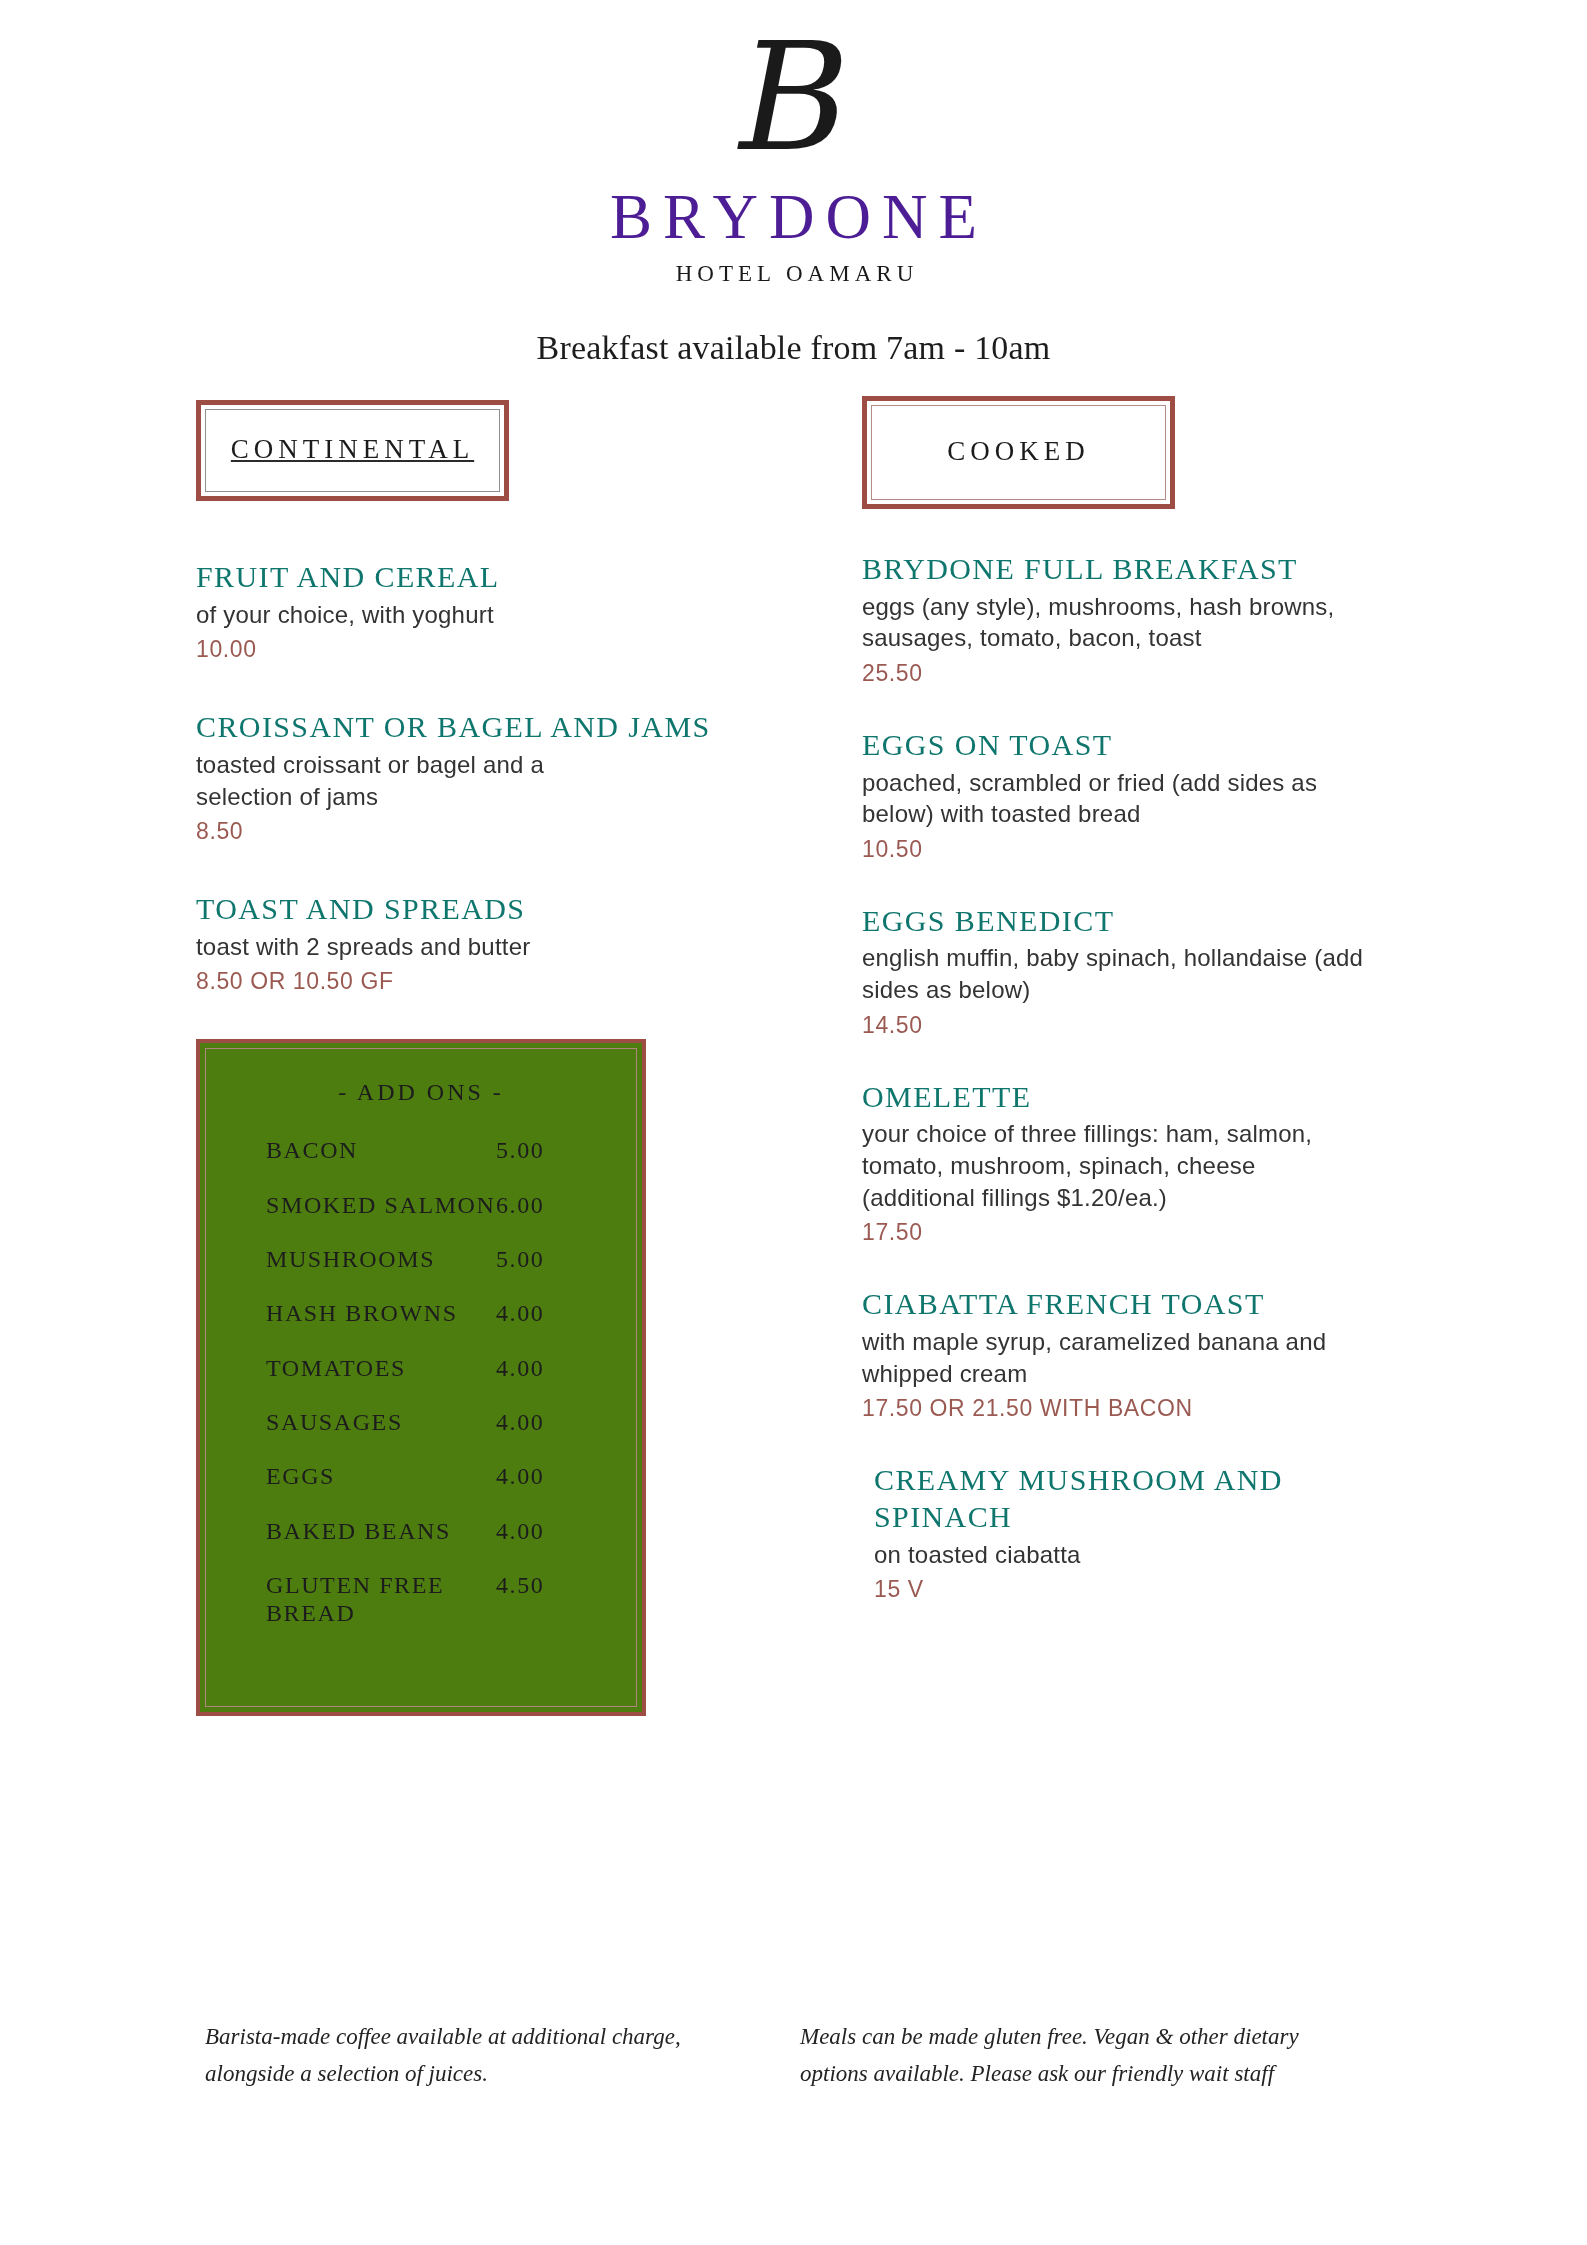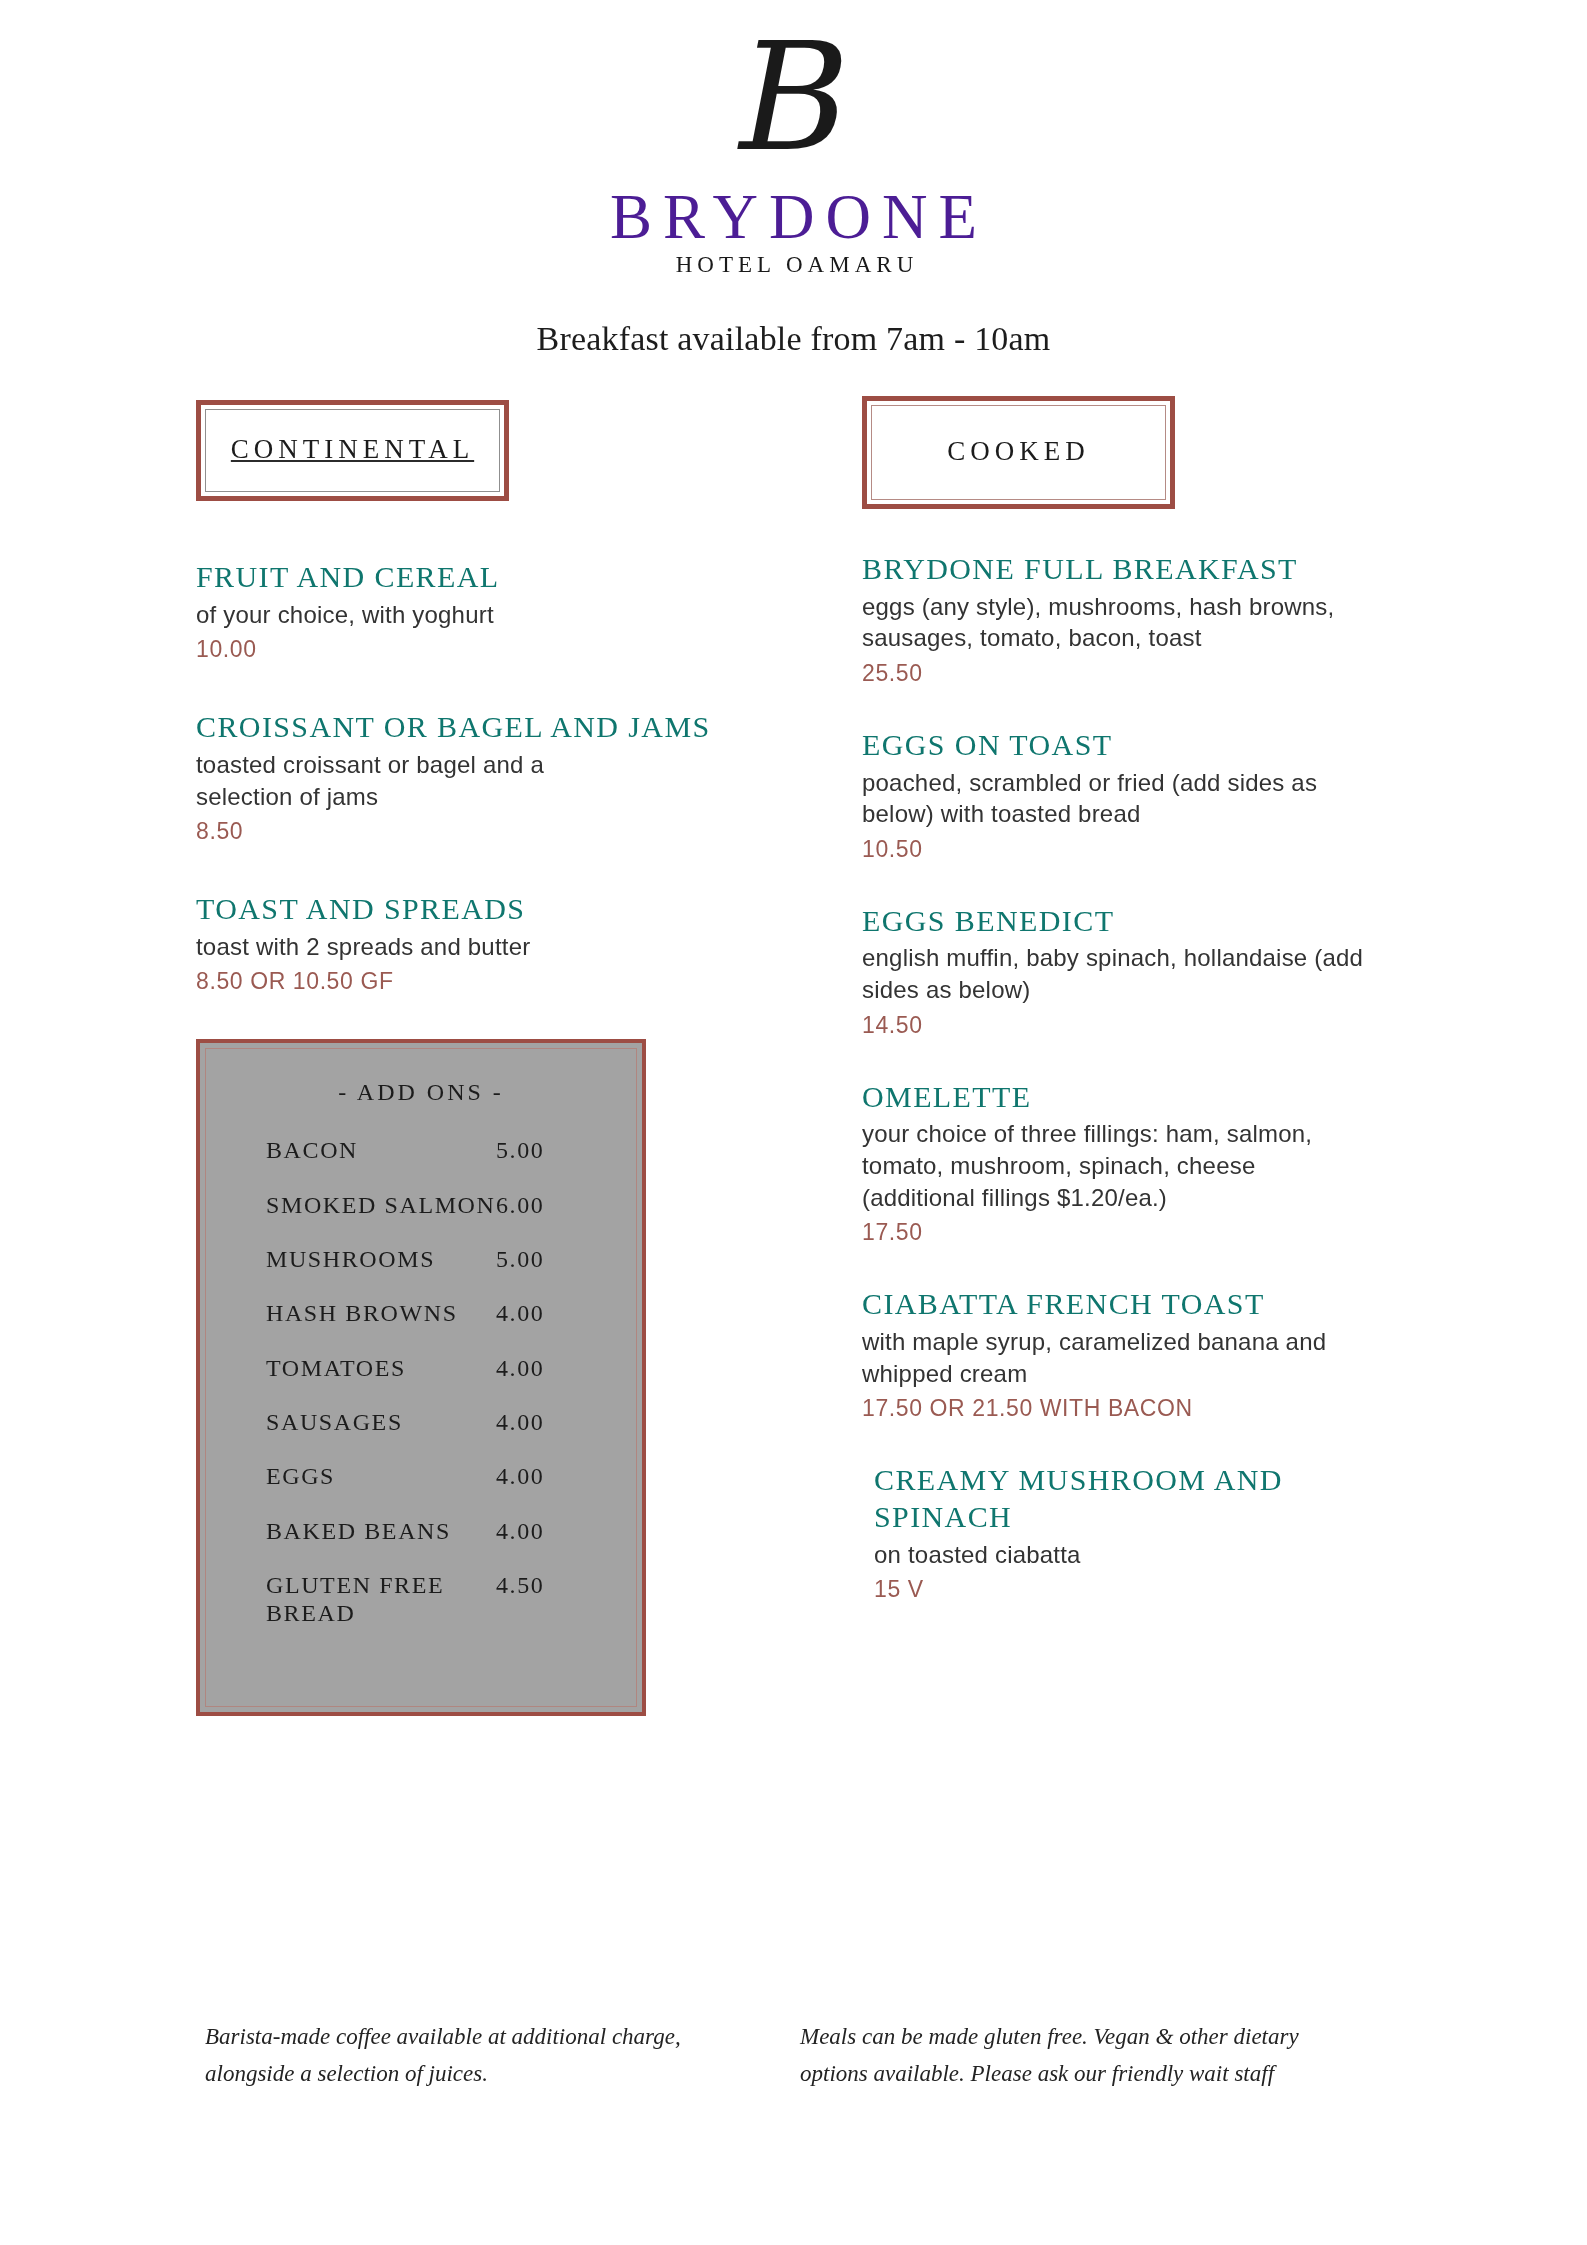--- a/index.html
+++ b/index.html
@@ -43,21 +43,21 @@
     color: #4c1d95;
     margin-top: 10px;
     padding-left: 11px;
     line-height: 1;
   }
   .logo-sub {
     font-family: "Liberation Serif", serif;
     font-size: 23px;
     letter-spacing: 5px;
     color: #1a1a1a;
-    margin-top: 4px;
+    margin-top: 13px;
     padding-left: 7px;
     line-height: 1;
   }
 
   .tagline {
     text-align: center;
     font-family: "Liberation Serif", serif;
     font-size: 34px;
     color: #1d1d1d;
     margin-top: 44px;
@@ -134,21 +134,21 @@
   .gap-lg { margin-bottom: 46px; }
   .gap-md { margin-bottom: 40px; }
   .indent { padding-left: 12px; }
 
   
   .addons-box {
     width: 450px;
     margin-top: 44px;
     border: 4px solid #9d4d44;
     padding: 5px;
-    background: #a3a3a3;
+    background: #4d7c0f;
   }
   .addons-inner {
     border: 1px solid #b08680;
     padding: 30px 40px 52px 40px;
   }
   .addons-title {
     text-align: center;
     font-family: "Liberation Serif", serif;
     font-size: 24px;
     letter-spacing: 3px;

